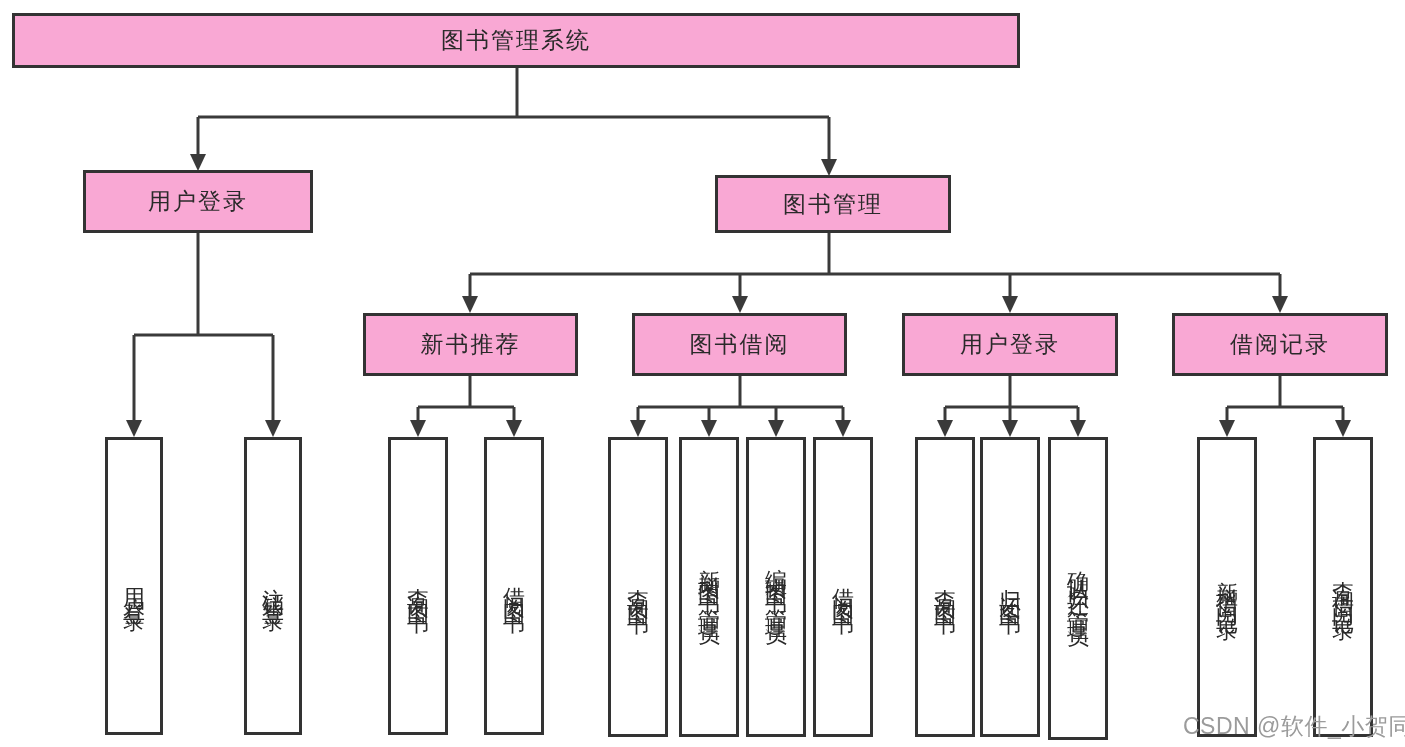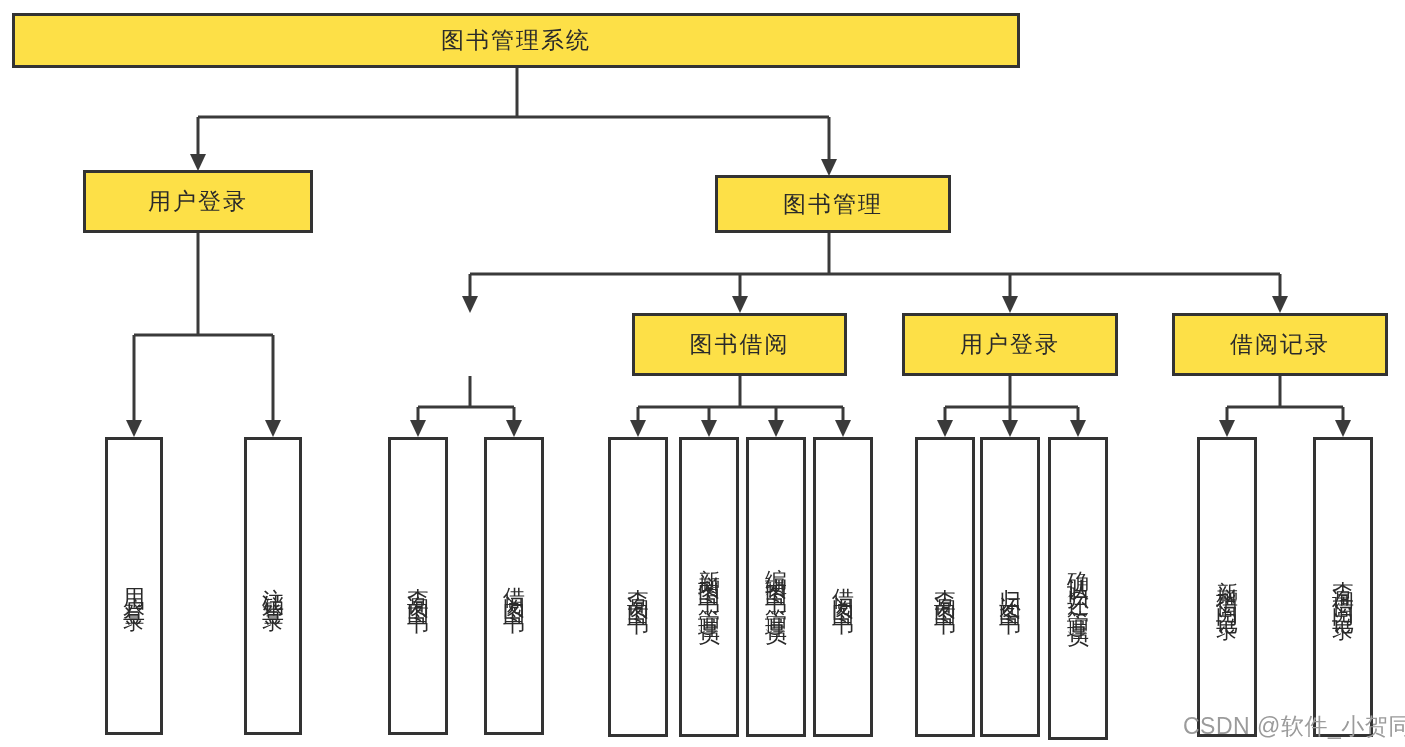--- a/index.html
+++ b/index.html
@@ -7,21 +7,21 @@
     position:relative;
     width:1405px;height:747px;
     background:#ffffff;
     overflow:hidden;
     font-family:"Liberation Sans","DejaVu Sans",sans-serif;
   }
   #connectors{position:absolute;left:0;top:0;width:1405px;height:747px;pointer-events:none;}
   .hbox{
     position:absolute;
     box-sizing:border-box;
-    background:#fde047;
+    background:#f9a8d4;
     border:3px solid #333333;
     display:flex;align-items:center;justify-content:center;
     font-size:23px;color:#2a2a2a;
     letter-spacing:2px;
     white-space:nowrap;
     z-index:2;
   }
   .vbox{
     position:absolute;
     box-sizing:border-box;
@@ -117,20 +117,21 @@
       <polygon points="1219,420 1235,420 1227,437"></polygon>
       <polygon points="1335,420 1351,420 1343,437"></polygon>
     </g>
   </svg>
 
   <div class="hbox" style="left:12px;top:13px;width:1008px;height:55px;">图书管理系统</div>
 
   <div class="hbox" style="left:83px;top:170px;width:230px;height:63px;">用户登录</div>
   <div class="hbox" style="left:715px;top:175px;width:236px;height:58px;">图书管理</div>
 
+  <div class="hbox" style="left:363px;top:313px;width:215px;height:63px;">新书推荐</div>
   <div class="hbox" style="left:632px;top:313px;width:215px;height:63px;">图书借阅</div>
   <div class="hbox" style="left:902px;top:313px;width:216px;height:63px;">用户登录</div>
   <div class="hbox" style="left:1172px;top:313px;width:216px;height:63px;">借阅记录</div>
 
   <div class="vbox" style="left:105px;top:437px;width:58px;height:298px;">
     <span class="vtext">用户登录</span>
   </div>
   <div class="vbox" style="left:244px;top:437px;width:58px;height:298px;">
     <span class="vtext">注销登录</span>
   </div>

